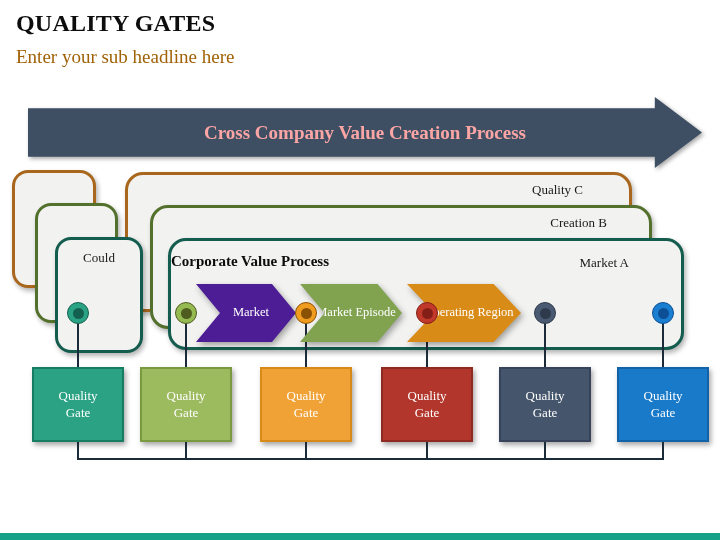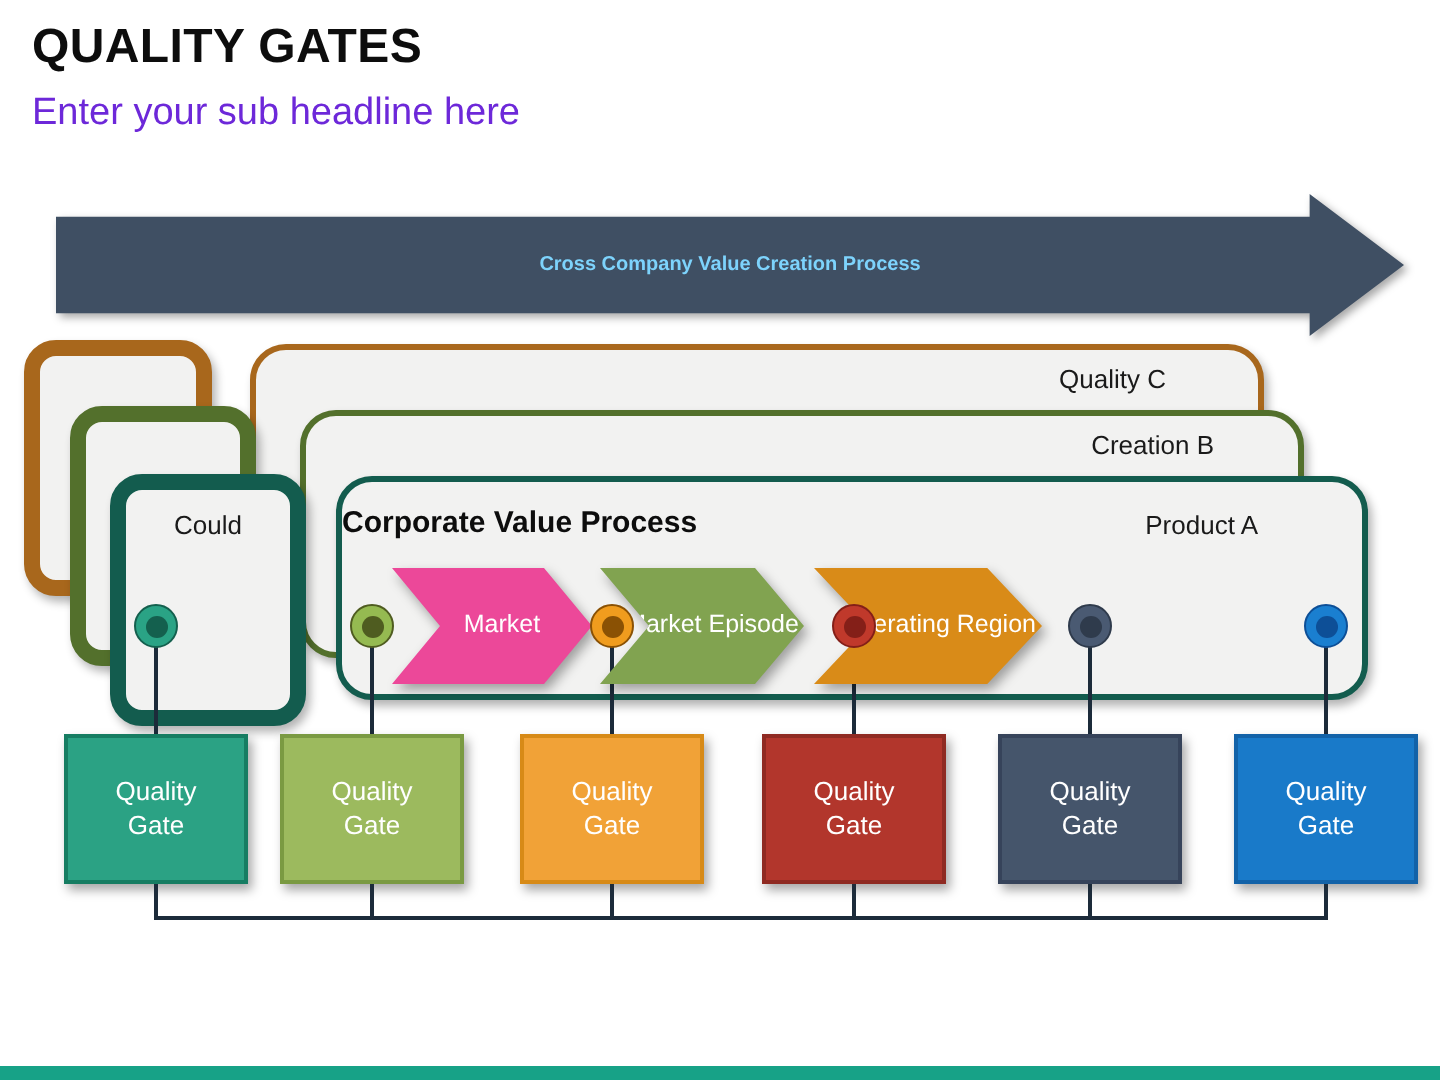--- a/index.html
+++ b/index.html
@@ -1,44 +1,44 @@
 <!DOCTYPE html>
 <html><head>
 <meta charset="utf-8">
 <style>
   html,body{margin:0;padding:0;background:#fff;}
   .slide{position:relative;width:720px;height:540px;background:#ffffff;overflow:hidden;
-         font-family:Liberation Sans, sans-serif;}
+         font-family:Liberation Serif, serif;}
 
   .title{position:absolute;left:16px;top:10px;font-size:24px;font-weight:bold;color:#0d0d0d;letter-spacing:.2px;}
-  .subtitle{position:absolute;left:16px;top:46px;font-size:19px;color:#6d28d9;}
+  .subtitle{position:absolute;left:16px;top:46px;font-size:19px;color:#a16207;}
 
   
   .arrow-wrap{position:absolute;left:28px;top:97px;width:674px;height:71px;
               filter:drop-shadow(2px 2px 2px rgba(0,0,0,.35));}
   .arrow{width:100%;height:100%;
          clip-path:polygon(0 16%,93% 16%,93% 0,100% 50%,93% 100%,93% 84%,0 84%);
          display:flex;align-items:center;justify-content:center;}
-  .arrow span{color:#7dd3fc;font-weight:bold;font-size:10px;}
+  .arrow span{color:#fca5a5;font-weight:bold;font-size:19px;}
 
   
   .container{position:absolute;background:#f2f2f1;border:3px solid #888;border-radius:18px;
              box-shadow:2px 3px 5px rgba(0,0,0,.30);}
   .cont-c{left:125px;top:172px;width:501px;height:134px;}
   .cont-b{left:150px;top:205px;width:496px;height:118px;}
   .cont-a{left:168px;top:238px;width:510px;height:106px;}
   .plabel{position:absolute;font-size:13px;color:#1a1a1a;}
   .plabel-c{right:46px;top:7px;}
   .plabel-b{right:42px;top:7px;}
   .plabel-a{right:52px;top:14px;}
   .cvp-title{position:absolute;left:0;right:80px;top:12px;text-align:left;
              font-weight:bold;font-size:15px;color:#0d0d0d;}
 
   
-  .card{position:absolute;background:#f2f2f1;border:8px solid #000000;border-radius:16px;
+  .card{position:absolute;background:#f2f2f1;border:3px solid #000000;border-radius:16px;
         box-shadow:2px 3px 5px rgba(0,0,0,.30);}
   .card-back{left:12px;top:170px;width:78px;height:112px;}
   .card-mid{left:35px;top:203px;width:77px;height:114px;}
   .card-front{left:55px;top:237px;width:82px;height:110px;}
   .could-label{position:absolute;left:0;right:0;top:10px;text-align:center;font-size:13px;color:#1a1a1a;}
 
   
   .vline{position:absolute;width:2px;background:#1c2b3a;}
   .vt{top:313px;height:54px;}
   .vb{top:442px;height:17px;}
@@ -85,38 +85,38 @@
   </div>
 
   <div class="container cont-c" style="border-color: rgb(168, 103, 28);">
     <span class="plabel plabel-c">Quality C</span>
   </div>
   <div class="container cont-b" style="border-color: rgb(83, 112, 44);">
     <span class="plabel plabel-b">Creation B</span>
   </div>
   <div class="container cont-a" style="border-color: rgb(19, 92, 78);">
     <span class="cvp-title">Corporate Value Process</span>
-    <span class="plabel plabel-a">Product A</span>
+    <span class="plabel plabel-a">Market A</span>
   </div>
 
   <div class="card card-back" style="border-color: rgb(168, 103, 28);"></div>
   <div class="card card-mid" style="border-color: rgb(83, 112, 44);"></div>
   <div class="card card-front" style="border-color: rgb(19, 92, 78);">
     <span class="could-label">Could</span>
   </div>
 
   <div class="vline vt x1" style="background: rgb(28, 43, 58);"></div>
   <div class="vline vt x2" style="background: rgb(28, 43, 58);"></div>
   <div class="vline vt x3" style="background: rgb(28, 43, 58);"></div>
   <div class="vline vt x4" style="background: rgb(28, 43, 58);"></div>
   <div class="vline vt x5" style="background: rgb(28, 43, 58);"></div>
   <div class="vline vt x6" style="background: rgb(28, 43, 58);"></div>
 
   <div class="chev-wrap cw0">
-    <div class="chev" style="background: #ec4899;">
+    <div class="chev" style="background: #4c1d95;">
         <span>Market</span>
       </div>
   </div>
   <div class="chev-wrap cw1">
     <div class="chev" style="background: rgb(129, 163, 80);">
         <span>Market Episode</span>
       </div>
   </div>
   <div class="chev-wrap cw2">
     <div class="chev" style="background: rgb(217, 139, 24);">

